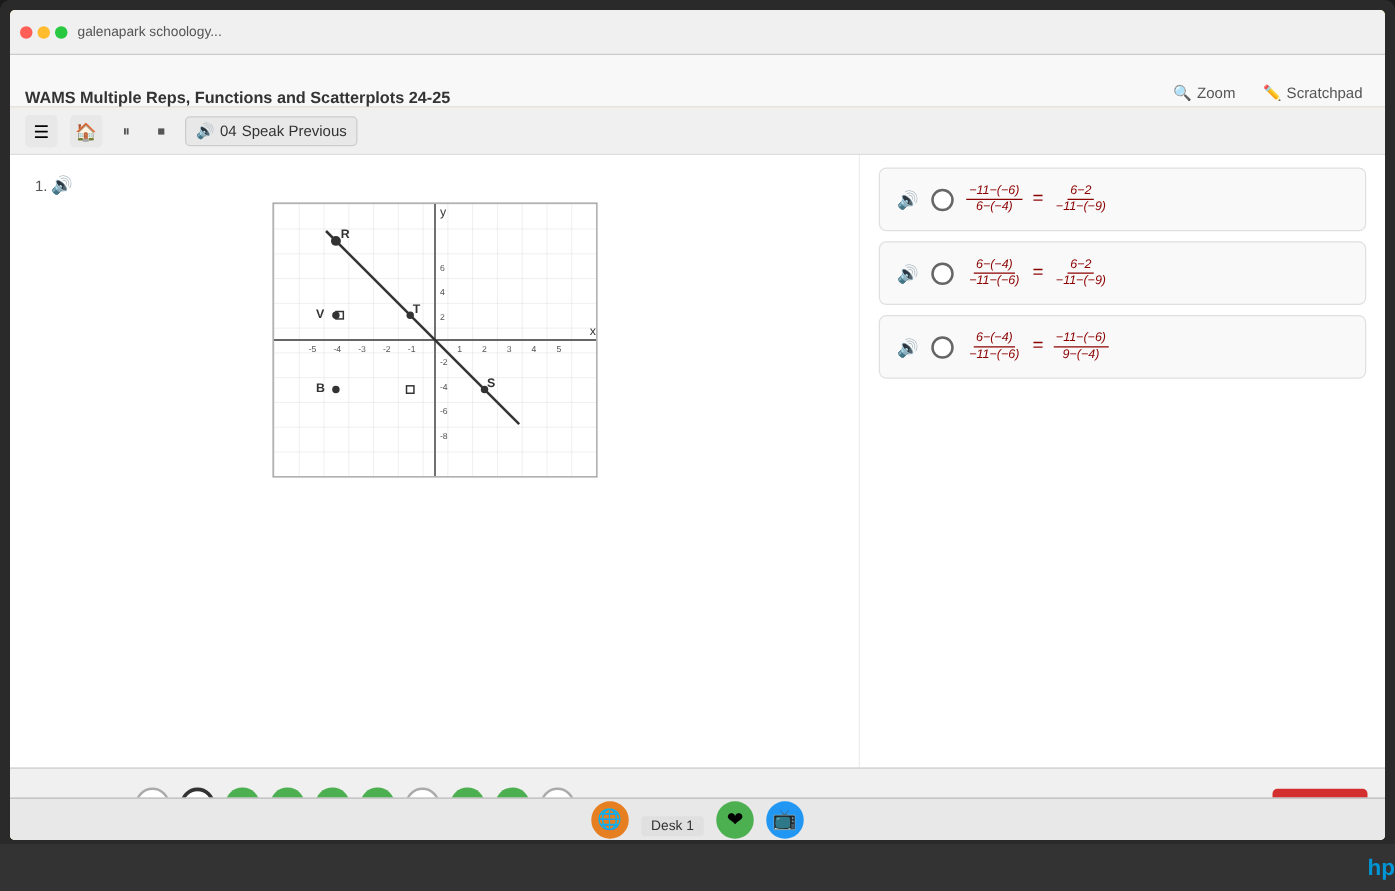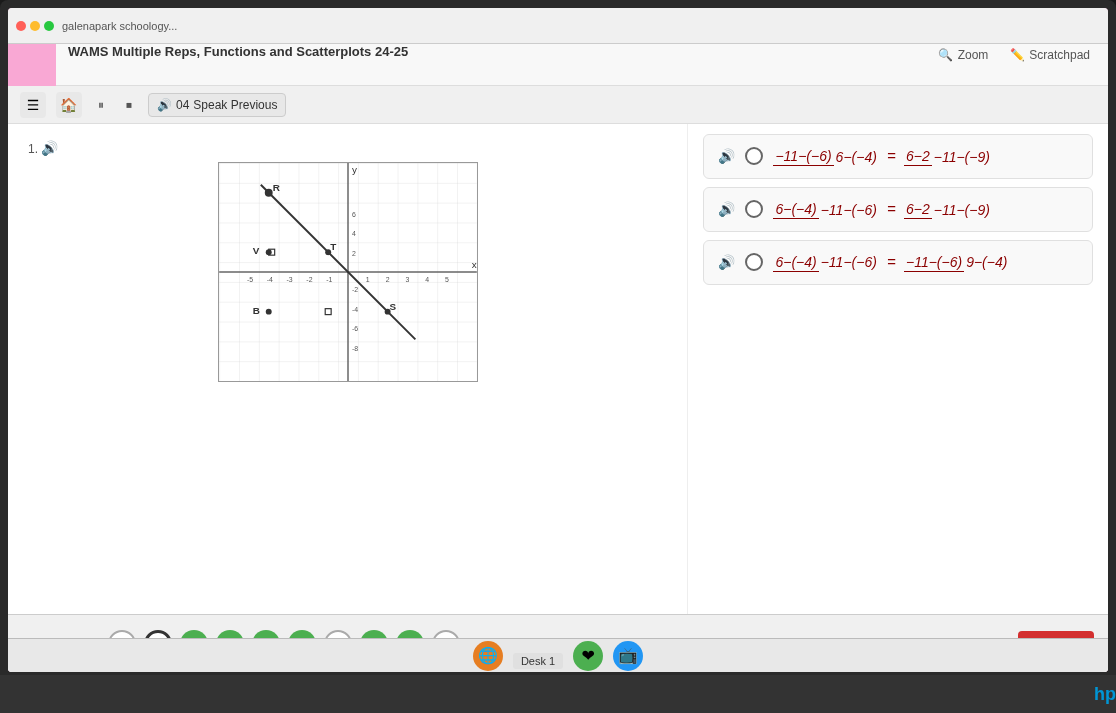--- a/index.html
+++ b/index.html
@@ -19,21 +19,21 @@
       width: 1116px;
       height: 680px;
       background: #2a2a2a;
       border-radius: 8px 8px 0 0;
       padding: 8px;
     }
 
     .screen {
       width: 100%;
       height: 100%;
-      background: #f9a8d4;
+      background: #fde047;
       border-radius: 4px;
       overflow: hidden;
       position: relative;
     }
 
     
     .top-bar {
       background: #f0f0f0;
       border-bottom: 1px solid #ccc;
       height: 36px;
@@ -61,24 +61,23 @@
       font-size: 11px;
       color: #555;
     }
 
     
     .toolbar {
       background: #f8f8f8;
       border-bottom: 1px solid #ddd;
       height: 42px;
       display: flex;
-      align-items: flex-start;
+      align-items: flex-end;
       padding: 0 12px;
       gap: 12px;
-      margin-left: 48px;
     }
 
     .toolbar-title {
       font-size: 13px;
       font-weight: bold;
       color: #333;
       flex: 1;
     }
 
     .toolbar-controls {
@@ -197,24 +196,24 @@
     }
 
     .fraction-display {
       font-size: 15px;
       color: #8B0000;
       font-style: italic;
     }
 
     .fraction-inline {
       display: inline-flex;
-      flex-direction: row;
+      flex-direction: column;
       align-items: center;
       vertical-align: middle;
-      font-size: 14px;
+      font-size: 10px;
       line-height: 1.2;
     }
 
     .frac-num {
       border-bottom: 1.5px solid #8B0000;
       padding: 0 2px;
       text-align: center;
     }
     .frac-den {
       padding: 0 2px;

